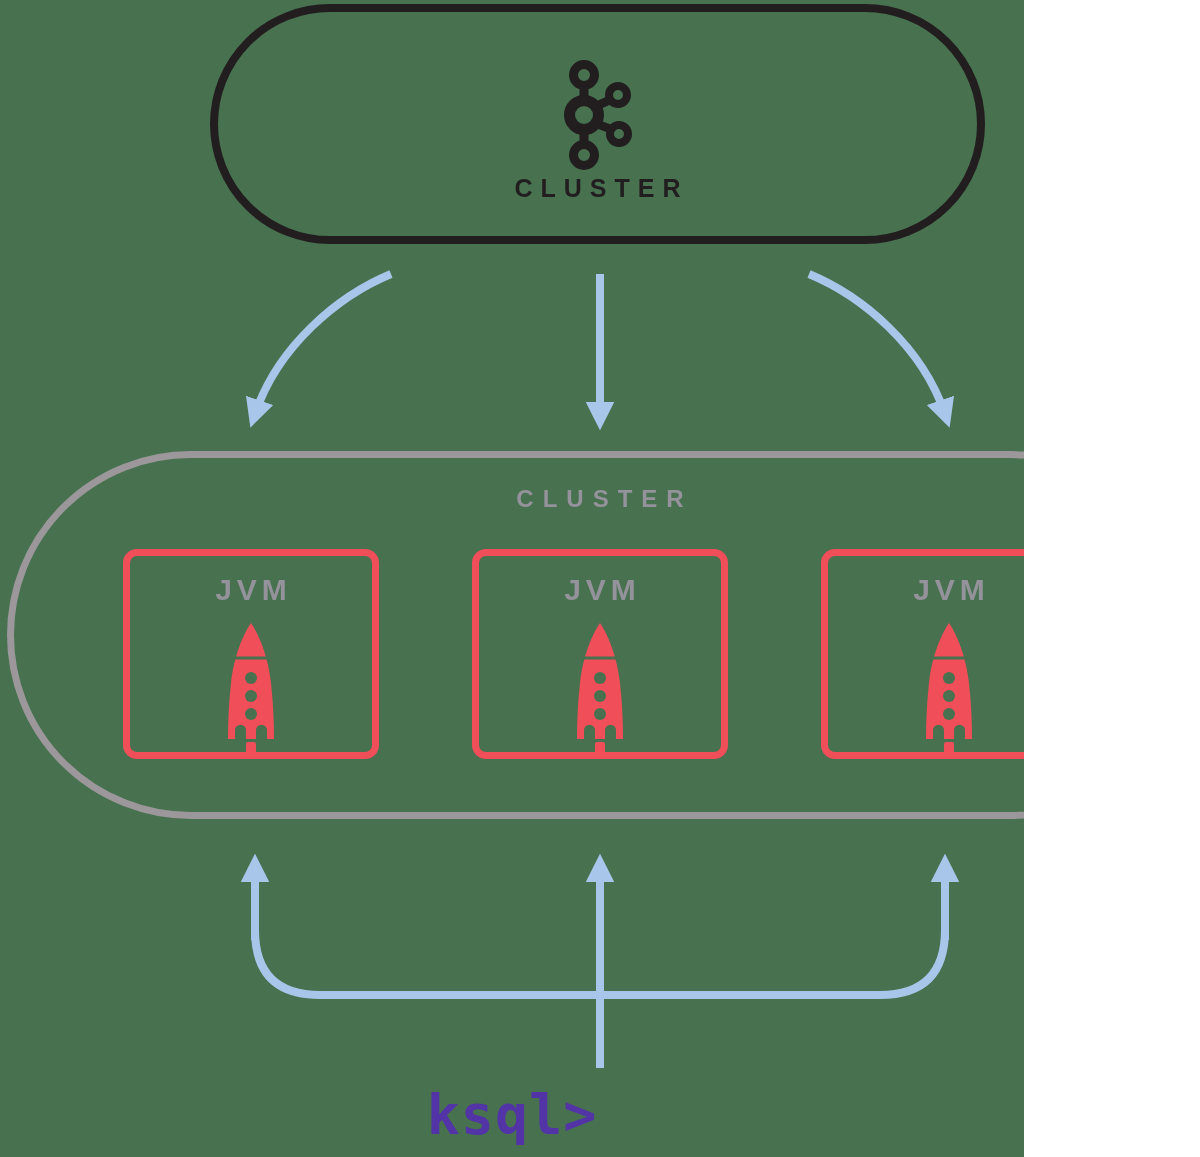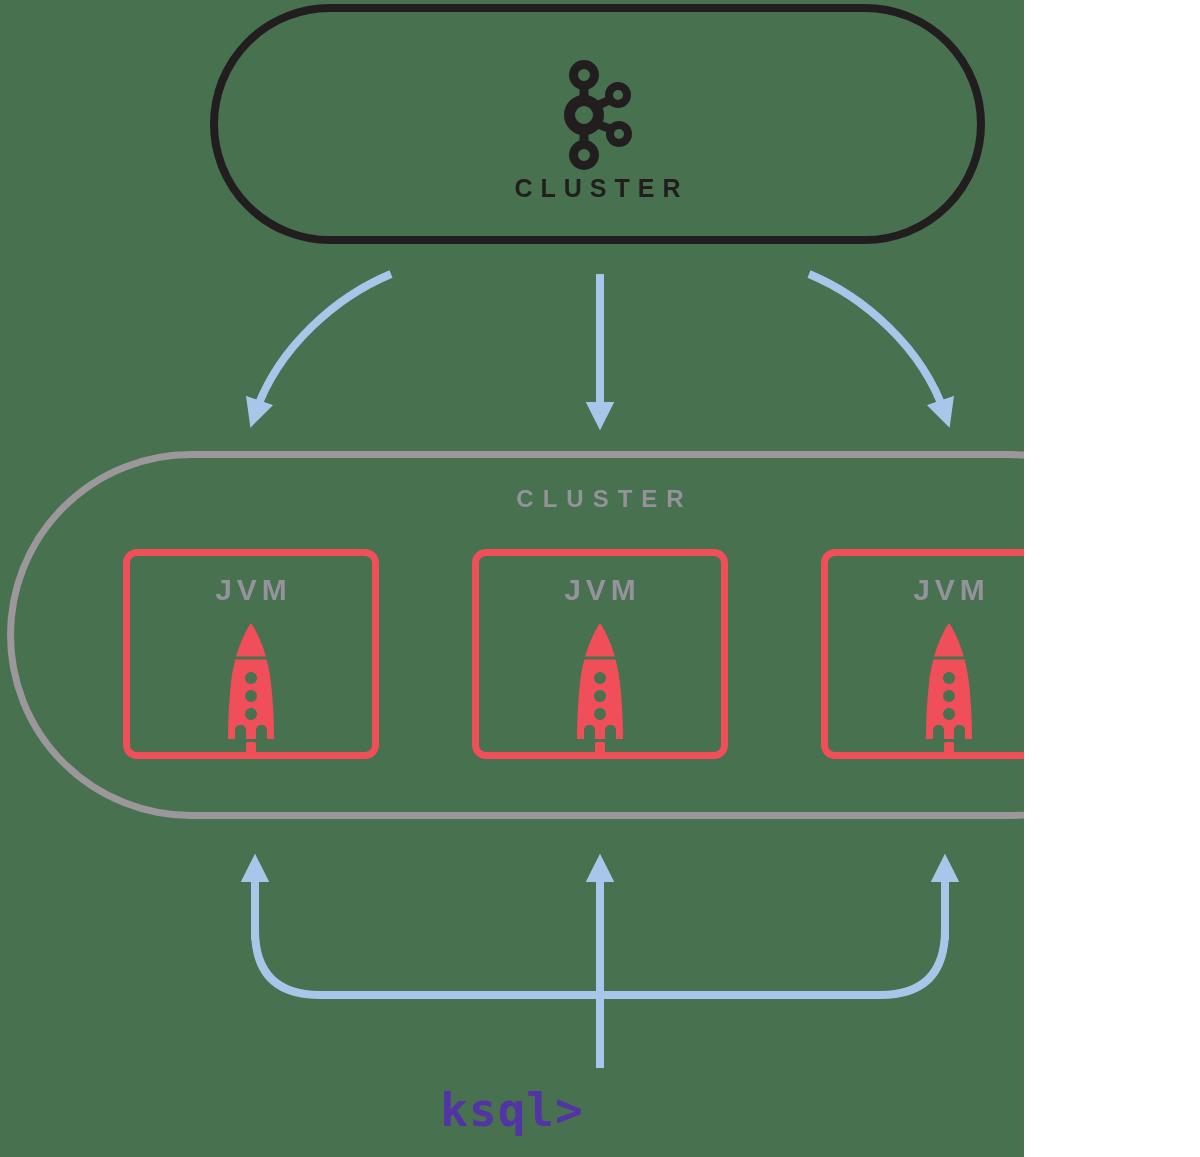--- a/index.html
+++ b/index.html
@@ -52,21 +52,21 @@
   .rocket{
     position:absolute;left:50%;top:65px;margin-left:-29px;
     width:58px;height:134px;
   }
   .arrows{position:absolute;left:0;top:0;width:1200px;height:1157px;pointer-events:none;}
   .ksql-logo{
     position:absolute;left:0;right:0;top:1083px;
     text-align:center;
     color:var(--ksql_purple);
     font-family:"DejaVu Sans Mono","Liberation Mono",monospace;
-    font-weight:bold;font-size:46px;letter-spacing:1px;
+    font-weight:bold;font-size:55px;letter-spacing:1px;
   }
 </style>
 </head>
 <body>
 
 <div class="canvas">
 
   <div class="pill kafka-pill">
     <svg class="kafka-logo" viewBox="0 0 80 120" fill="none">
       <line x1="28" y1="28" x2="28" y2="48" stroke="var(--outline_black)" stroke-width="9"></line>

